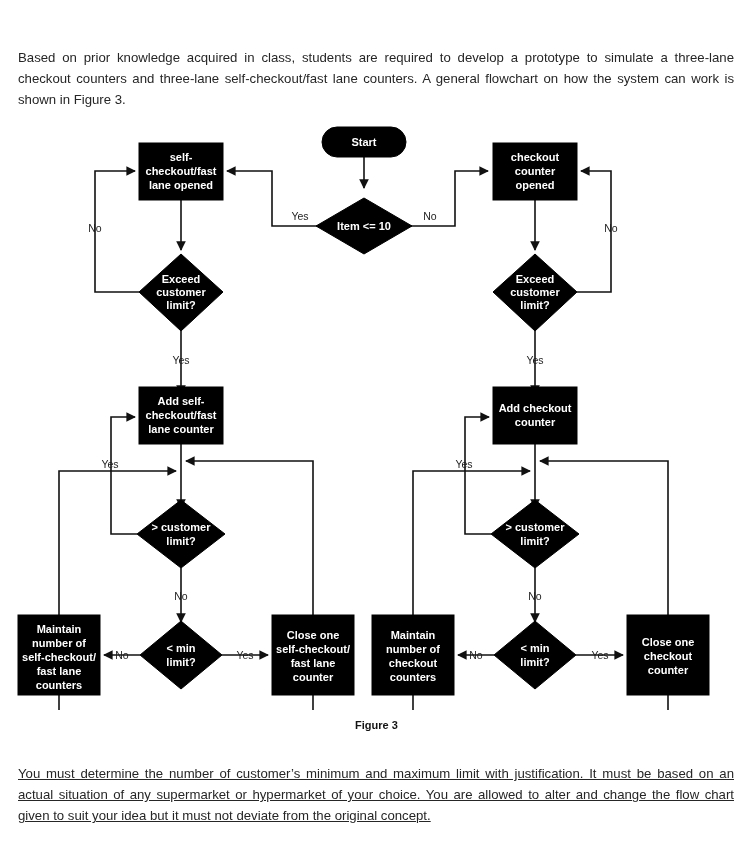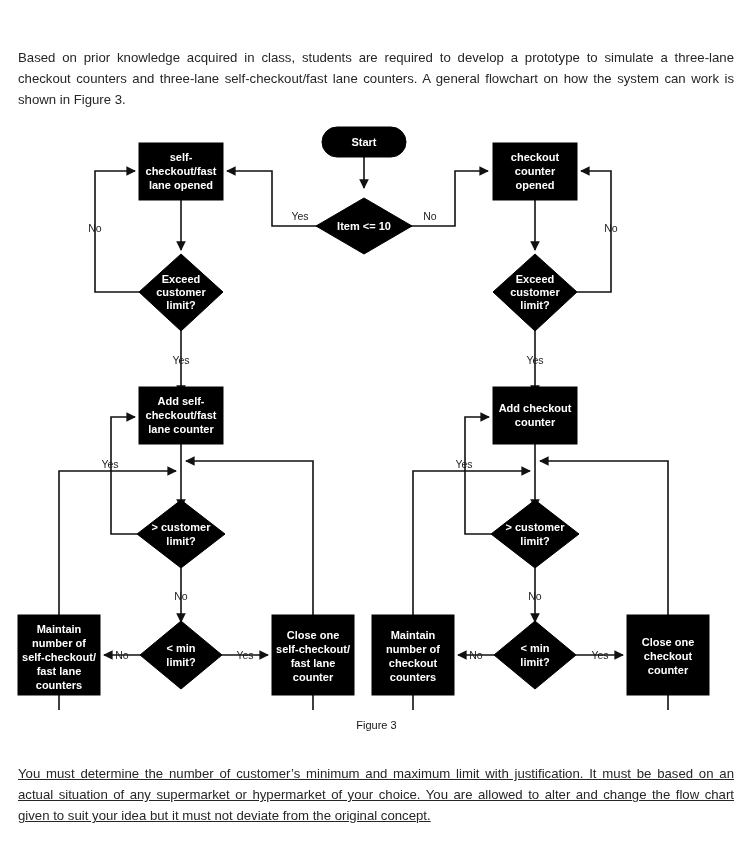--- a/index.html
+++ b/index.html
@@ -39,21 +39,21 @@
     width: 753px;
     height: 600px;
   }
   .figure-caption {
     position: absolute;
     left: 0;
     top: 719px;
     width: 753px;
     text-align: center;
     font-size: 11px;
-    font-weight: normal;
+    font-weight: bold;
     color: #141414;
   }
   svg { display: block; }
   .node-box { fill: #000000; stroke: #000000; stroke-width: 1; }
   .node-text { fill: #ffffff; font-family: "Liberation Sans", sans-serif;
                font-size: 11px; font-weight: bold; text-anchor: middle; }
   .edge { stroke: #111111; stroke-width: 1.6; fill: none; }
   .edge-label { fill: #1d1d1d; font-family: "Liberation Sans", sans-serif;
                 font-size: 10.5px; text-anchor: middle; }
 </style>

